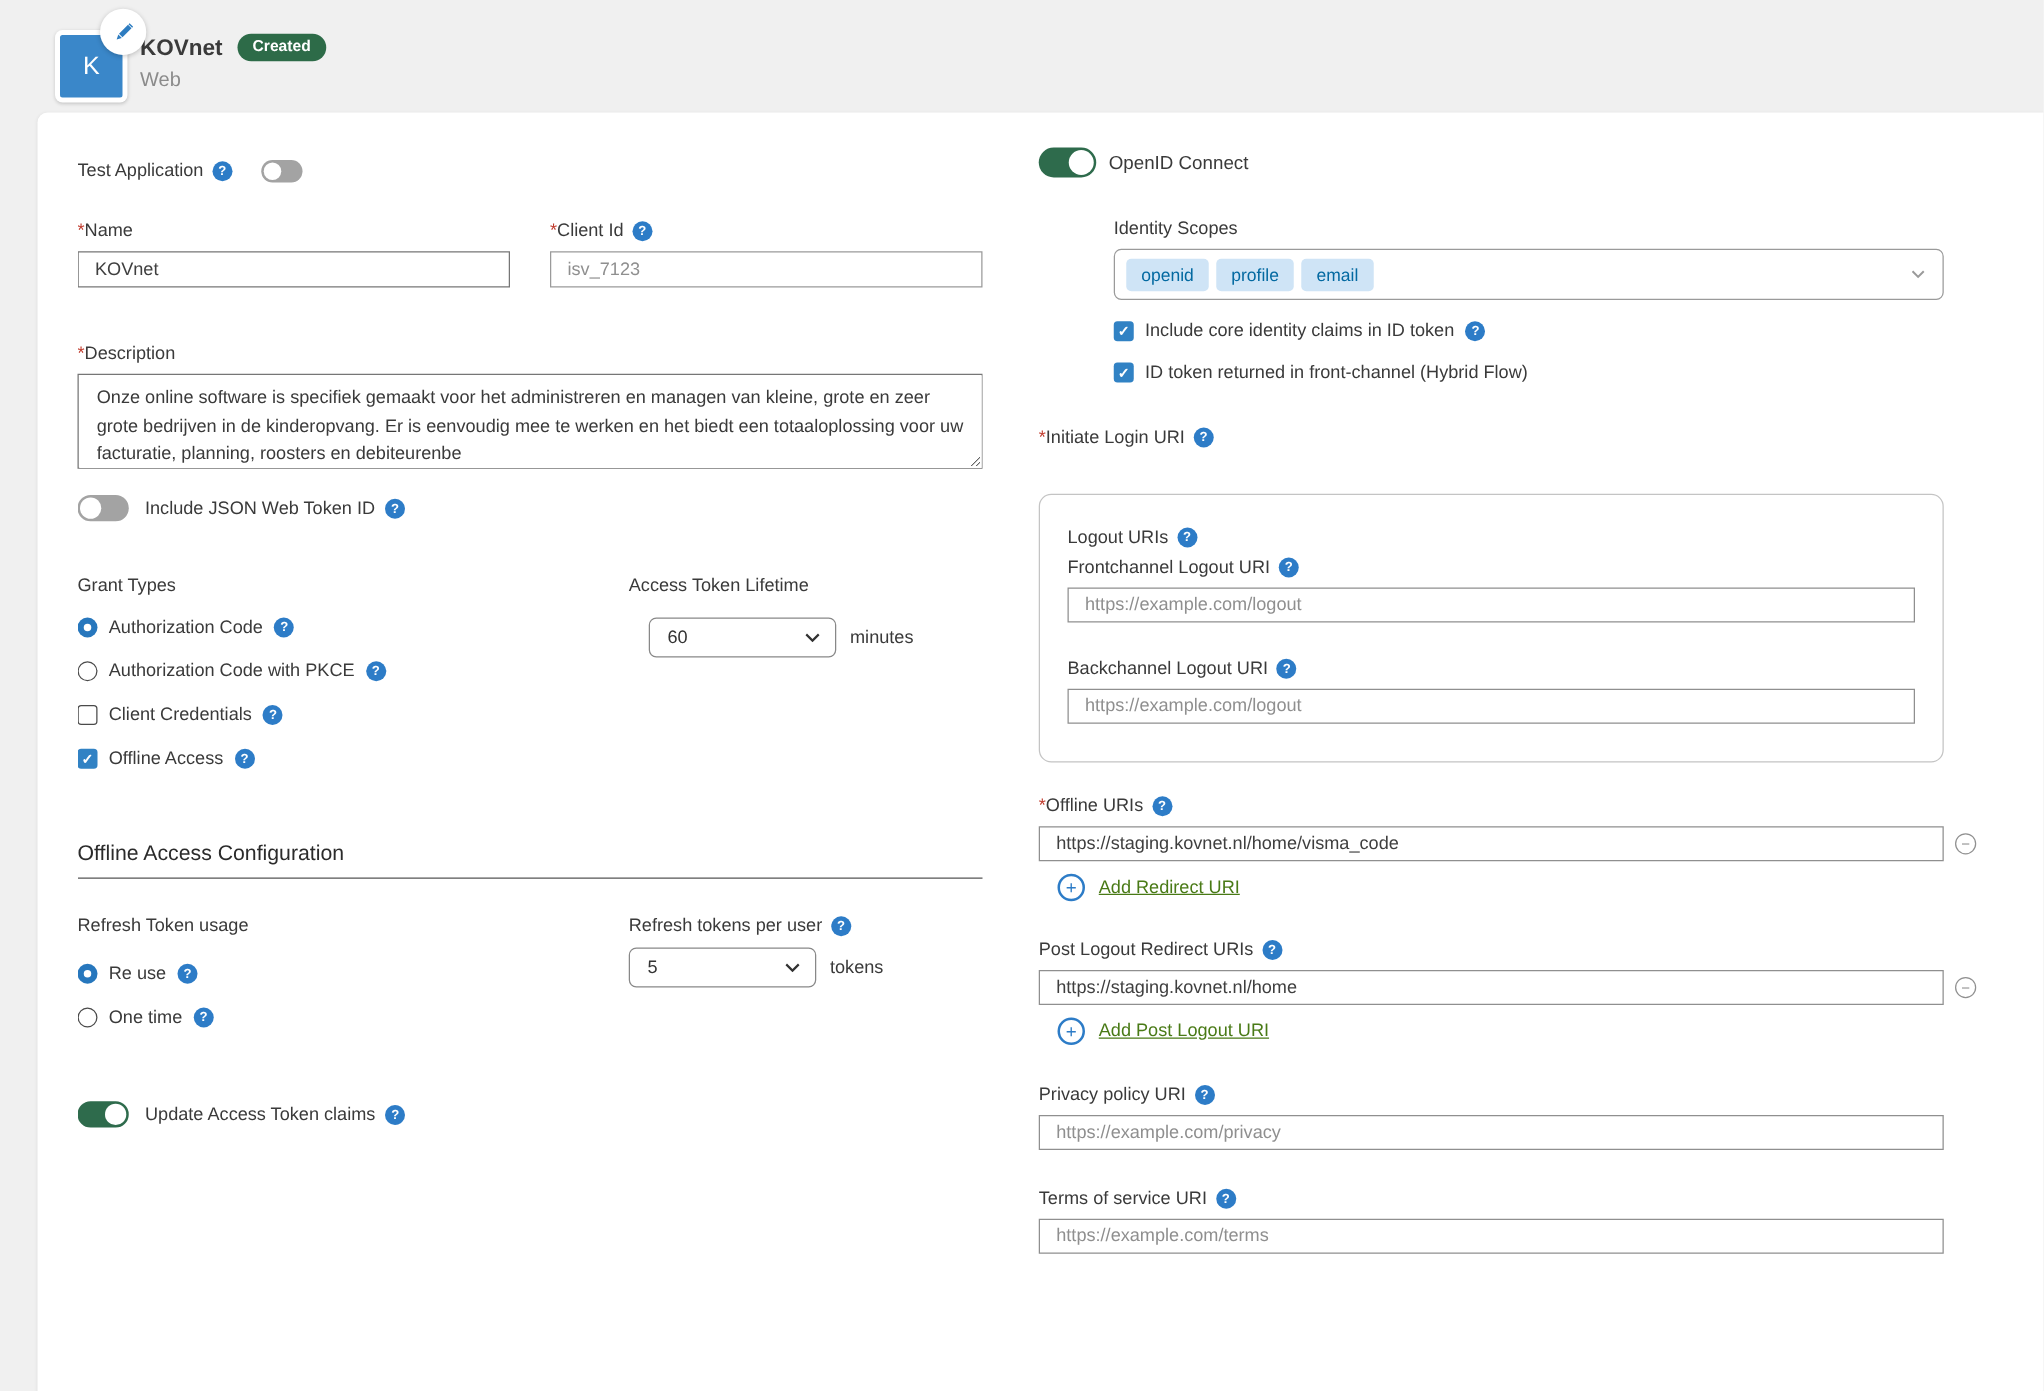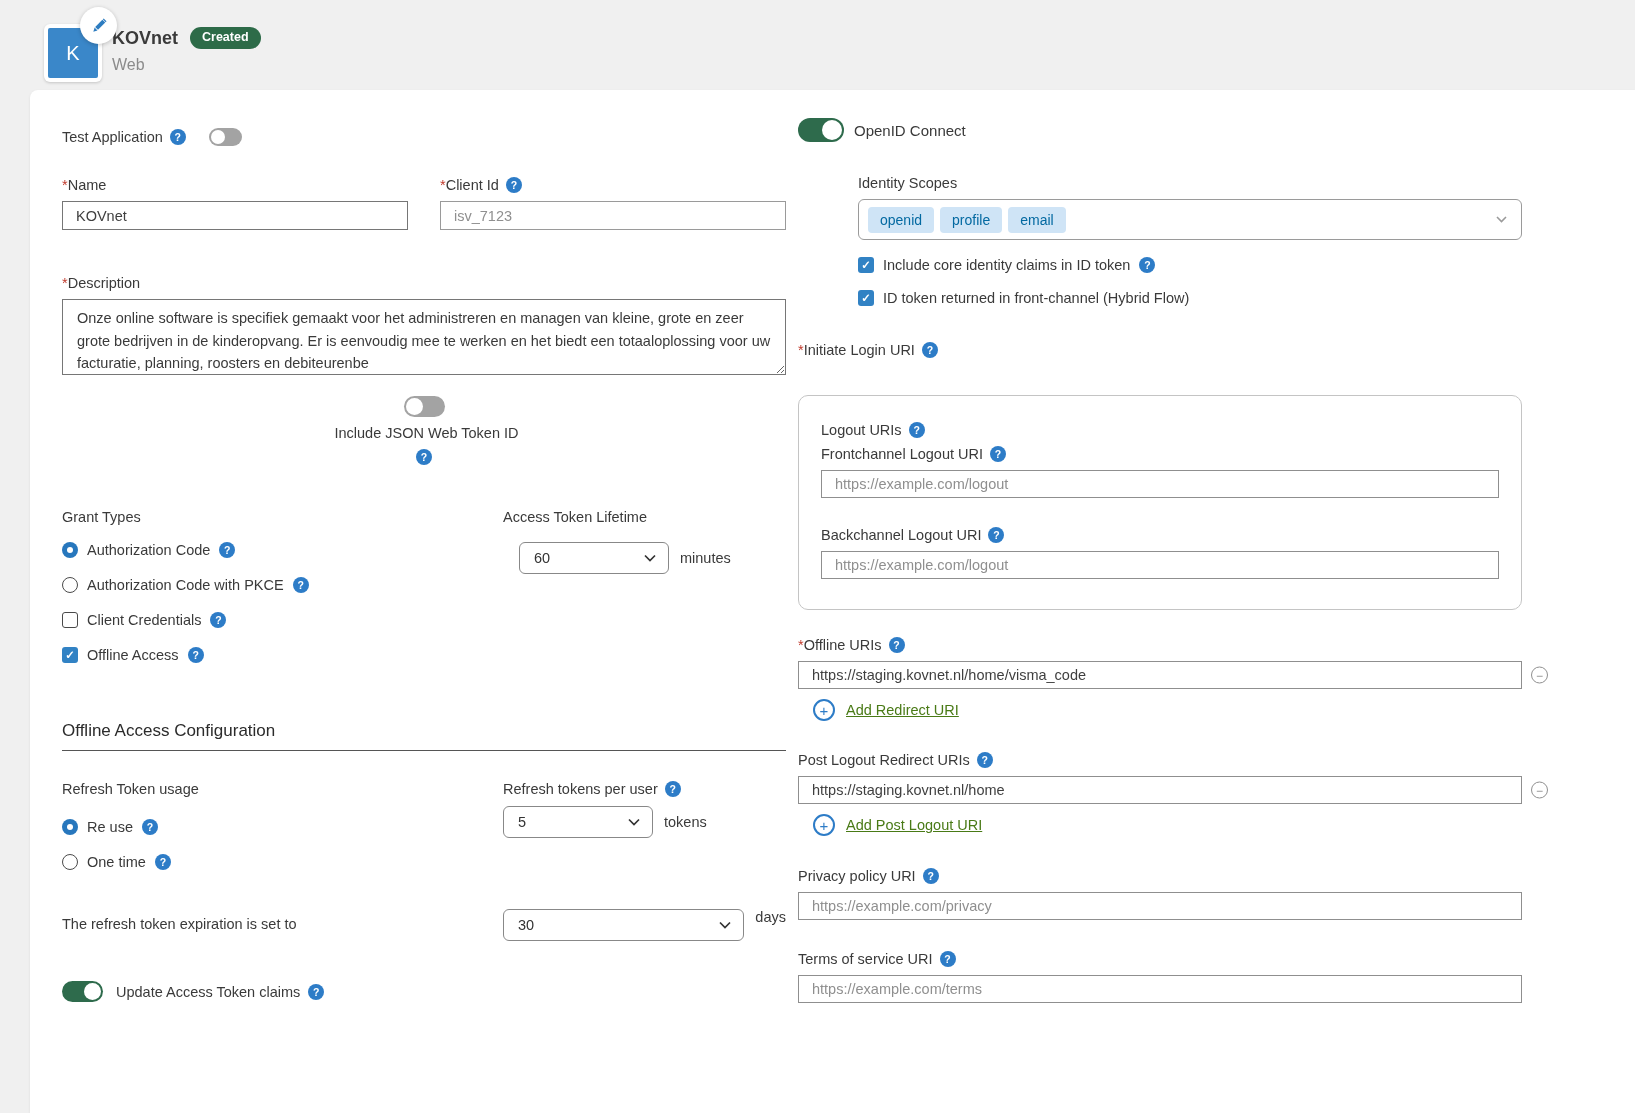--- a/index.html
+++ b/index.html
@@ -38,21 +38,21 @@
   .app-type { color:#8b8b8b; font-size:16px; margin-top:7px; }
 
   
   .card {
     position:absolute; left:30px; top:90px; width:1605px; height:1023px;
     background:#fff; border-radius:8px 0 0 0; box-shadow:0 1px 3px rgba(0,0,0,.08);
     overflow:hidden;
   }
   .columns { display:flex; padding-left:32px; }
   .col-left  { width:724px; padding-top:38px; flex:none; }
-  .col-right { width:724px; margin-left:12px; padding-top:28px; flex:none; }
+  .col-right { width:724px; margin-left:45px; padding-top:28px; flex:none; }
 
   
   .field-label {
     display:flex; align-items:center; gap:7px;
     font-size:14.5px; color:#3a3a3a; margin-bottom:8px;
   }
   .req { color:#c0392b; }
   .q {
     width:16px; height:16px; border-radius:50%; background:#2d7cc7; color:#fff;
     font-size:10.5px; font-weight:700; display:inline-flex; align-items:center;
@@ -101,21 +101,21 @@
   .test-app-row { display:flex; align-items:center; gap:7px; font-size:14.5px; }
   .test-app-row .toggle { margin-left:16px; }
   .name-row { display:flex; gap:32px; margin-top:31px; }
   .name-row .fld { width:346px; }
   .desc-block { margin-top:45px; }
   .desc-textarea {
     width:724px; height:76px; border:1px solid #767676; padding:7px 14px;
     font-family:"Liberation Sans", sans-serif; font-size:14.5px; line-height:22.5px;
     color:#3a3a3a; resize:both; display:block;
   }
-  .jwt-row { display:flex; align-items:center; gap:8px; font-size:14.5px; margin-top:21px;flex-direction:column; }
+  .jwt-row { display:flex; align-items:center; gap:8px; font-size:14.5px; margin-top:21px; }
   .jwt-row .label-text { margin-left:5px; }
 
   .two-sub { display:flex; margin-top:44px; }
   .sub-left { width:441px; flex:none; }
   .sub-right { flex:1; }
   .group-label { font-size:14.5px; margin-bottom:17px; }
   .inline-select-row { display:flex; align-items:center; margin-top:15px; }
 
   .section-heading {
     font-size:17px; color:#2b2b2b; padding-bottom:9px; border-bottom:1px solid #555;
@@ -308,32 +308,20 @@
                 <svg width="12" height="8" viewBox="0 0 12 8">
                     <path d="M1 1.5 L6 6.5 L11 1.5" stroke="#333" stroke-width="1.7" fill="none"></path>
                   </svg>
               </span>
             </div>
             <span class="unit">tokens</span>
           </div>
         </div>
       </div>
 
-      <div class="expire-row">
-        <div class="lbl">The refresh token expiration is set to</div>
-        <div class="select" style="width:253px;">
-          <span>30</span>
-          <span style="display:flex;">
-            <svg width="12" height="8" viewBox="0 0 12 8">
-                <path d="M1 1.5 L6 6.5 L11 1.5" stroke="#333" stroke-width="1.7" fill="none"></path>
-              </svg>
-          </span>
-        </div>
-        <span class="unit">days</span>
-      </div>
 
 
       <div class="toggle-label-row claims-row">
         <div class="toggle md on">
             <div class="knob"></div>
           </div>
         <span class="label-text">Update Access Token claims</span>
         <span class="q">?</span>
       </div>
 

